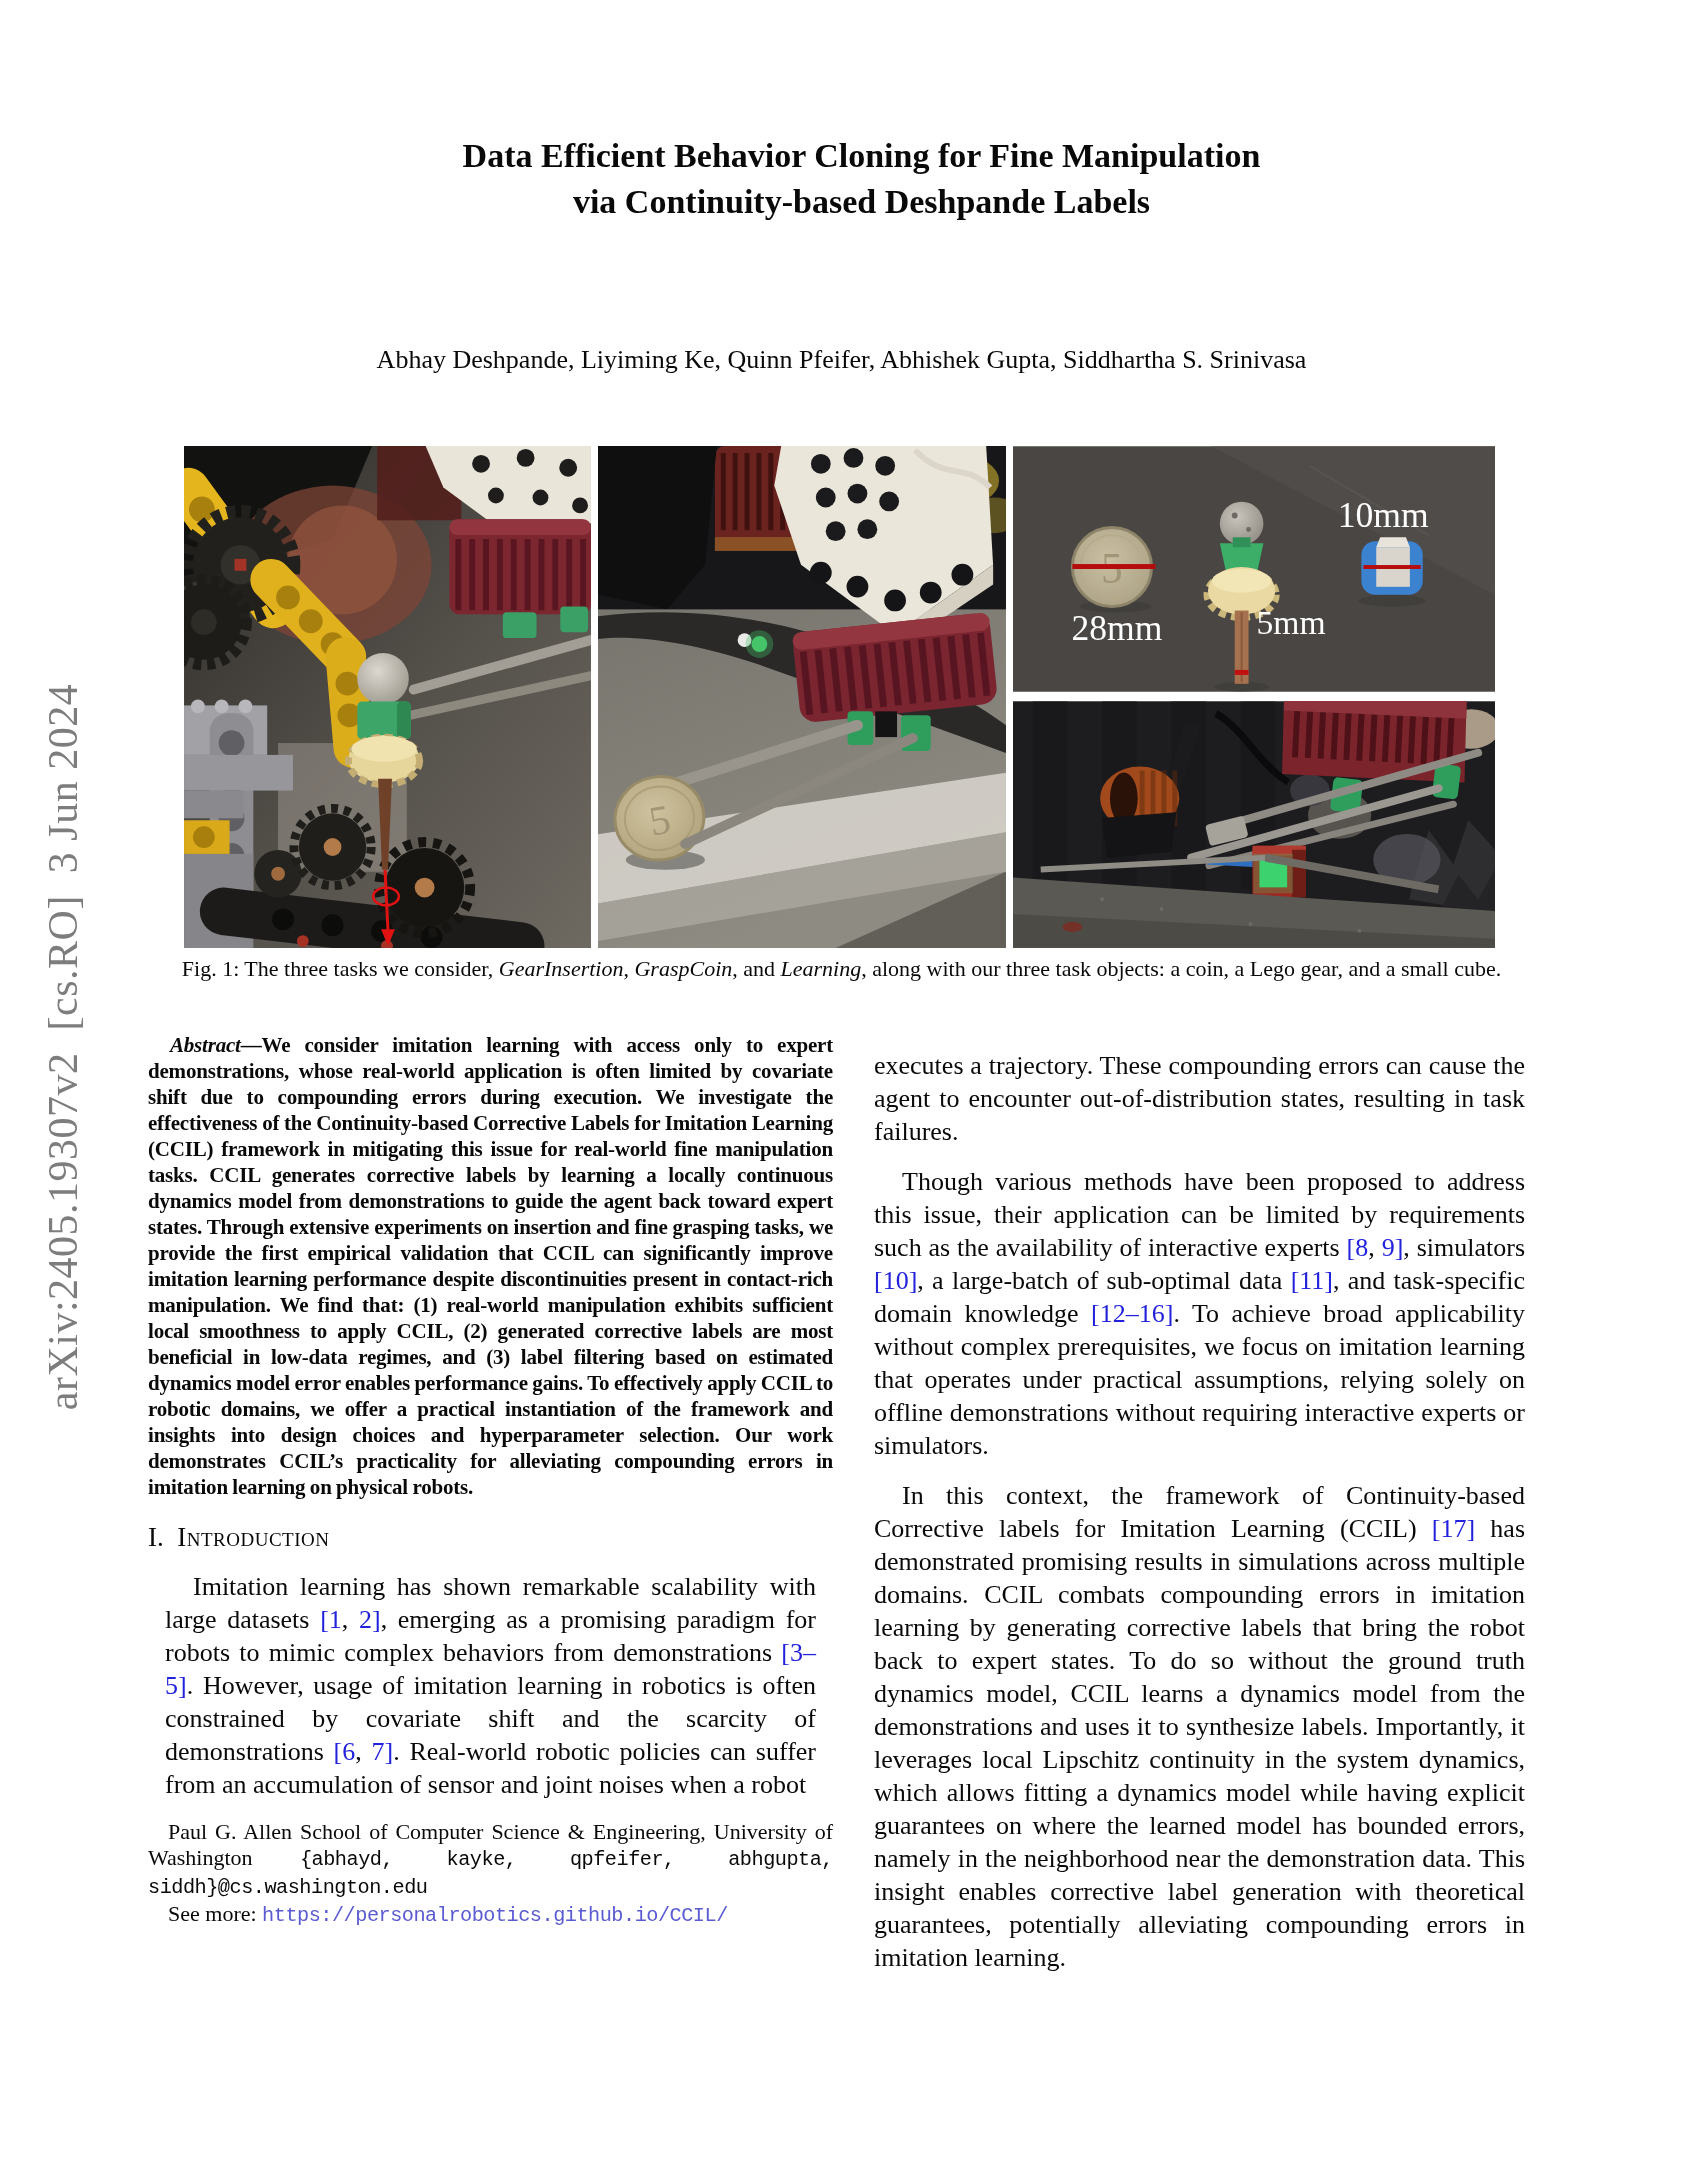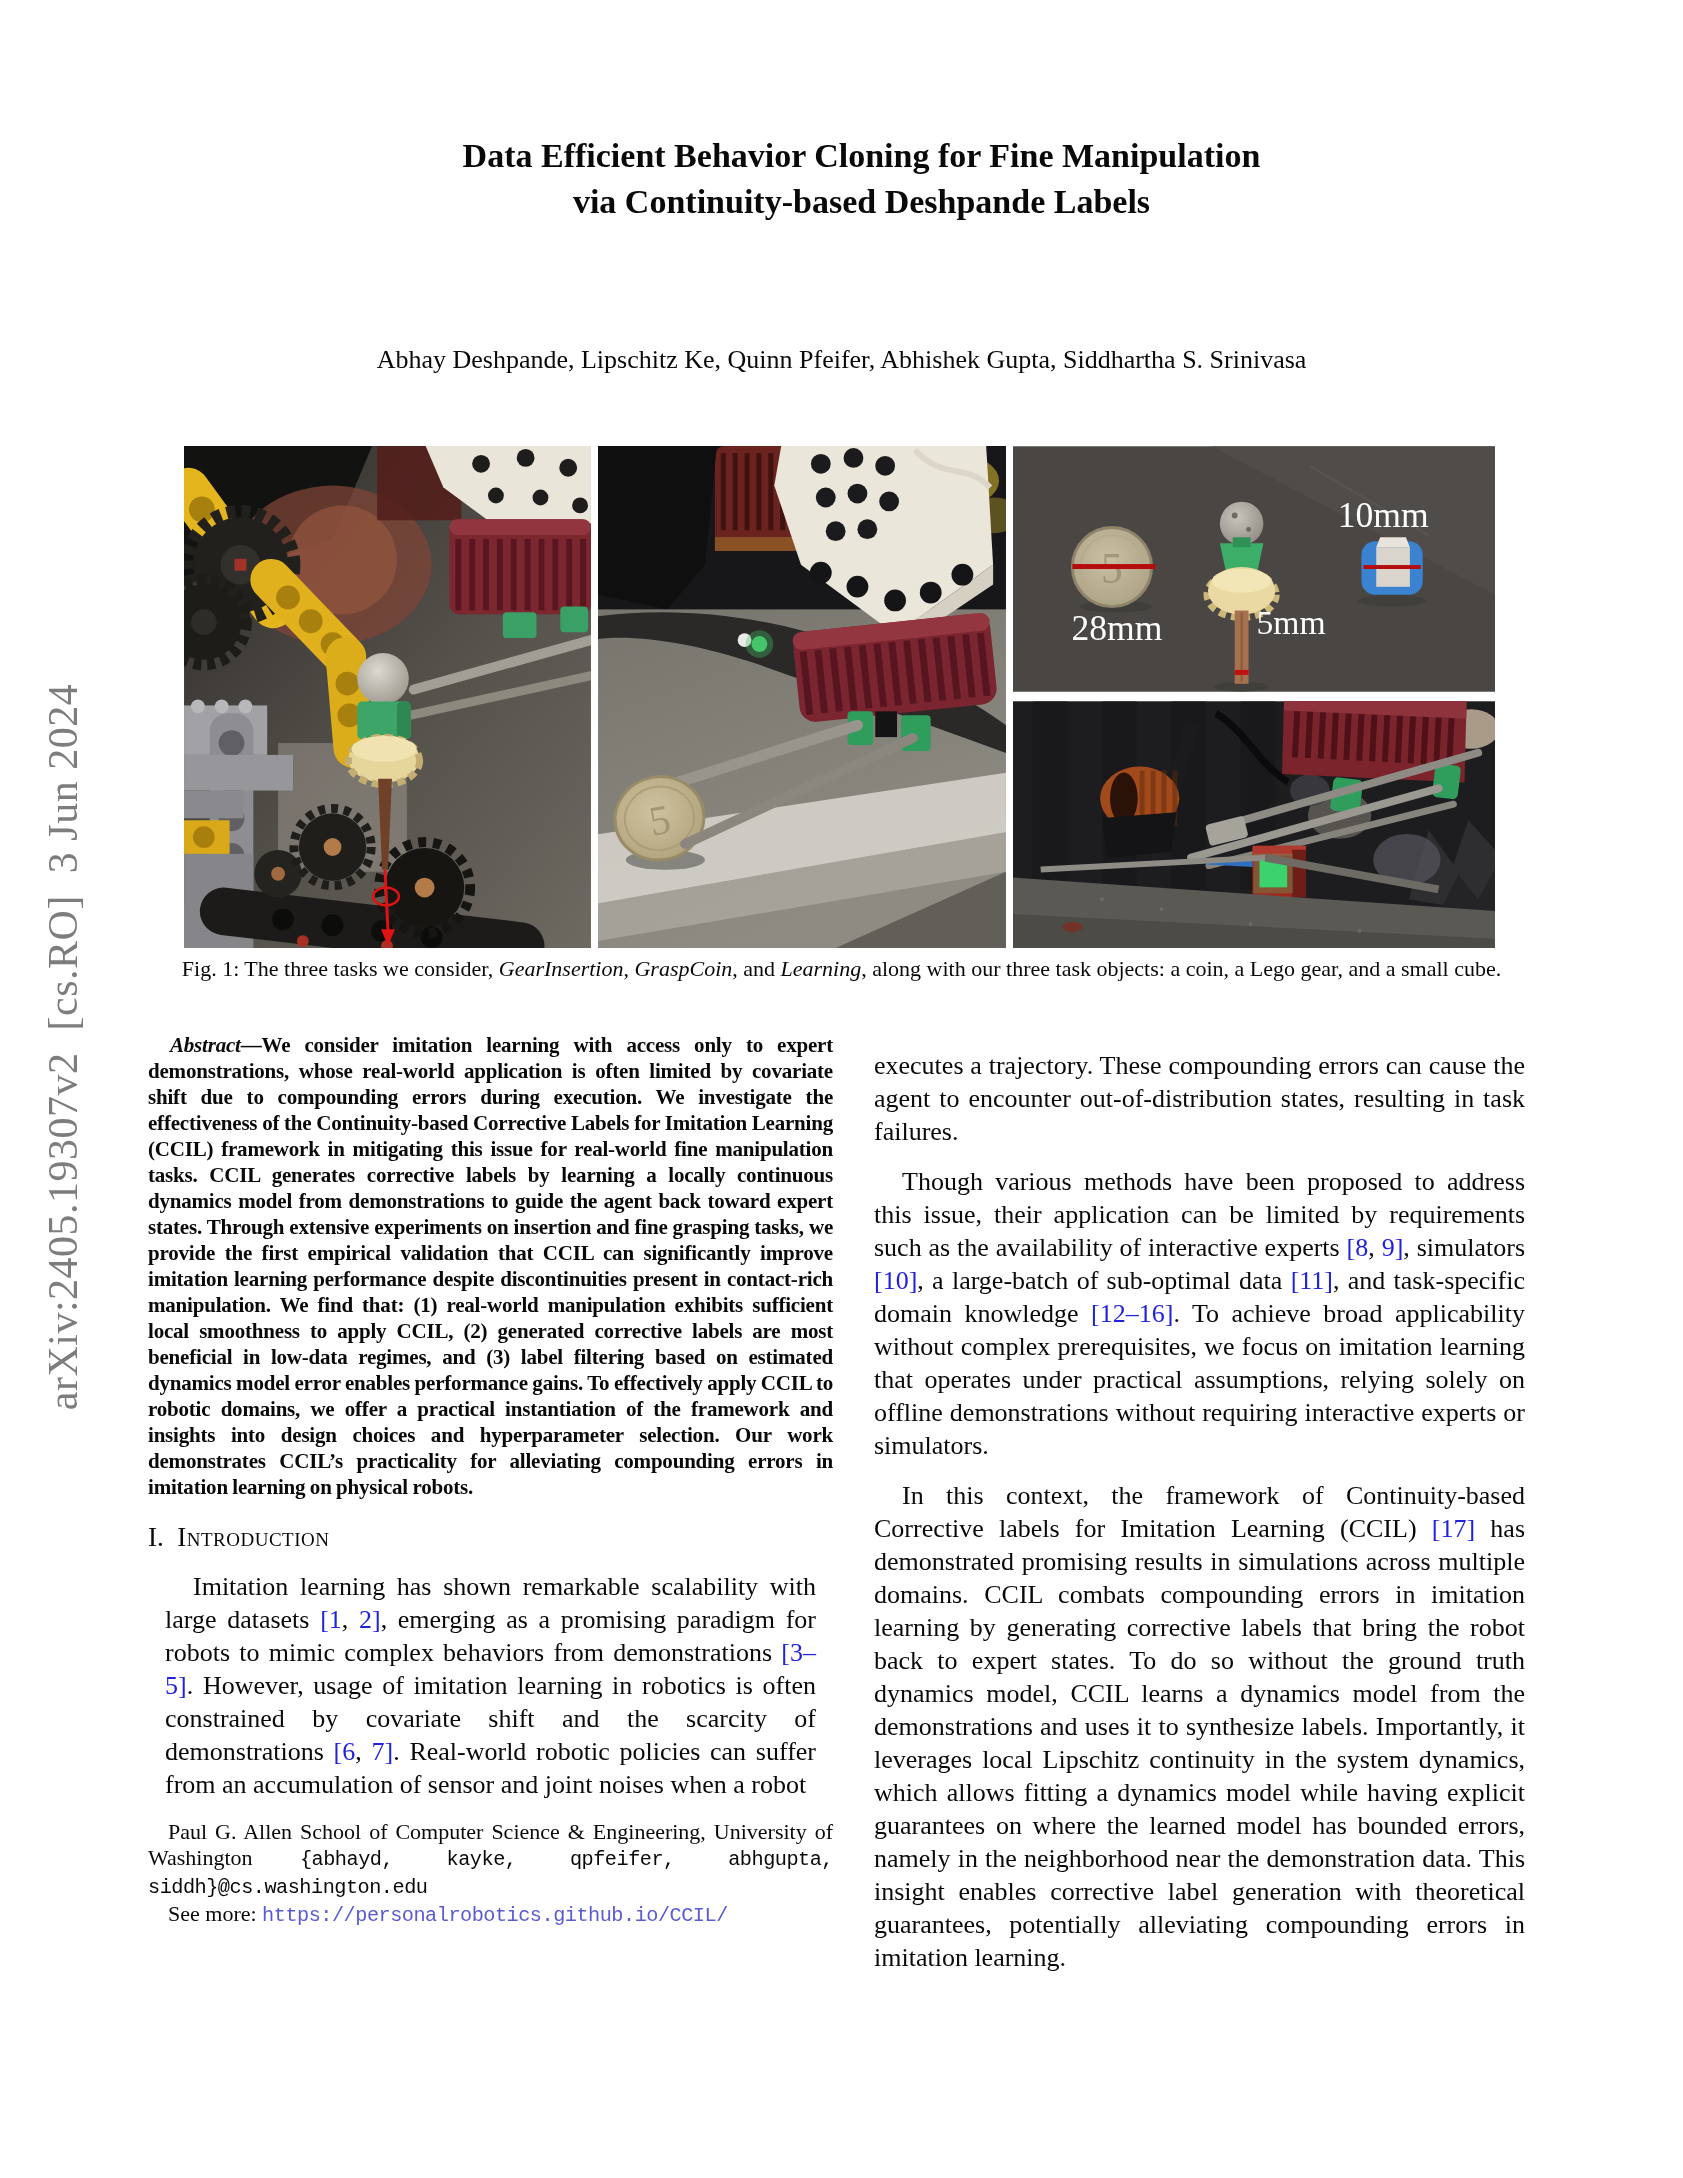--- a/index.html
+++ b/index.html
@@ -45,21 +45,21 @@
 
 <div class="page">
 
   <div class="arxiv-banner">arXiv:2405.19307v2  [cs.RO]  3 Jun 2024</div>
 
   <h1 class="title">
     <span class="tl">Data Efficient Behavior Cloning for Fine Manipulation</span>
     <span class="tl">via Continuity-based Deshpande Labels</span>
   </h1>
 
-  <div class="authors">Abhay Deshpande, Lipschitz Ke, Quinn Pfeifer, Abhishek Gupta, Siddhartha S. Srinivasa</div>
+  <div class="authors">Abhay Deshpande, Liyiming Ke, Quinn Pfeifer, Abhishek Gupta, Siddhartha S. Srinivasa</div>
 
   <figure class="fig">
 
     <svg id="p1" width="407" height="502" viewBox="0 0 411 507">
       <defs>
         <radialGradient id="g1sph" cx="40%" cy="35%" r="75%">
           <stop offset="0" stop-color="#ddd8cf"></stop>
             <stop offset="1" stop-color="#9b968c"></stop>
         </radialGradient>
         <linearGradient id="g1bg" x1="0" y1="0" x2="1" y2="1">

